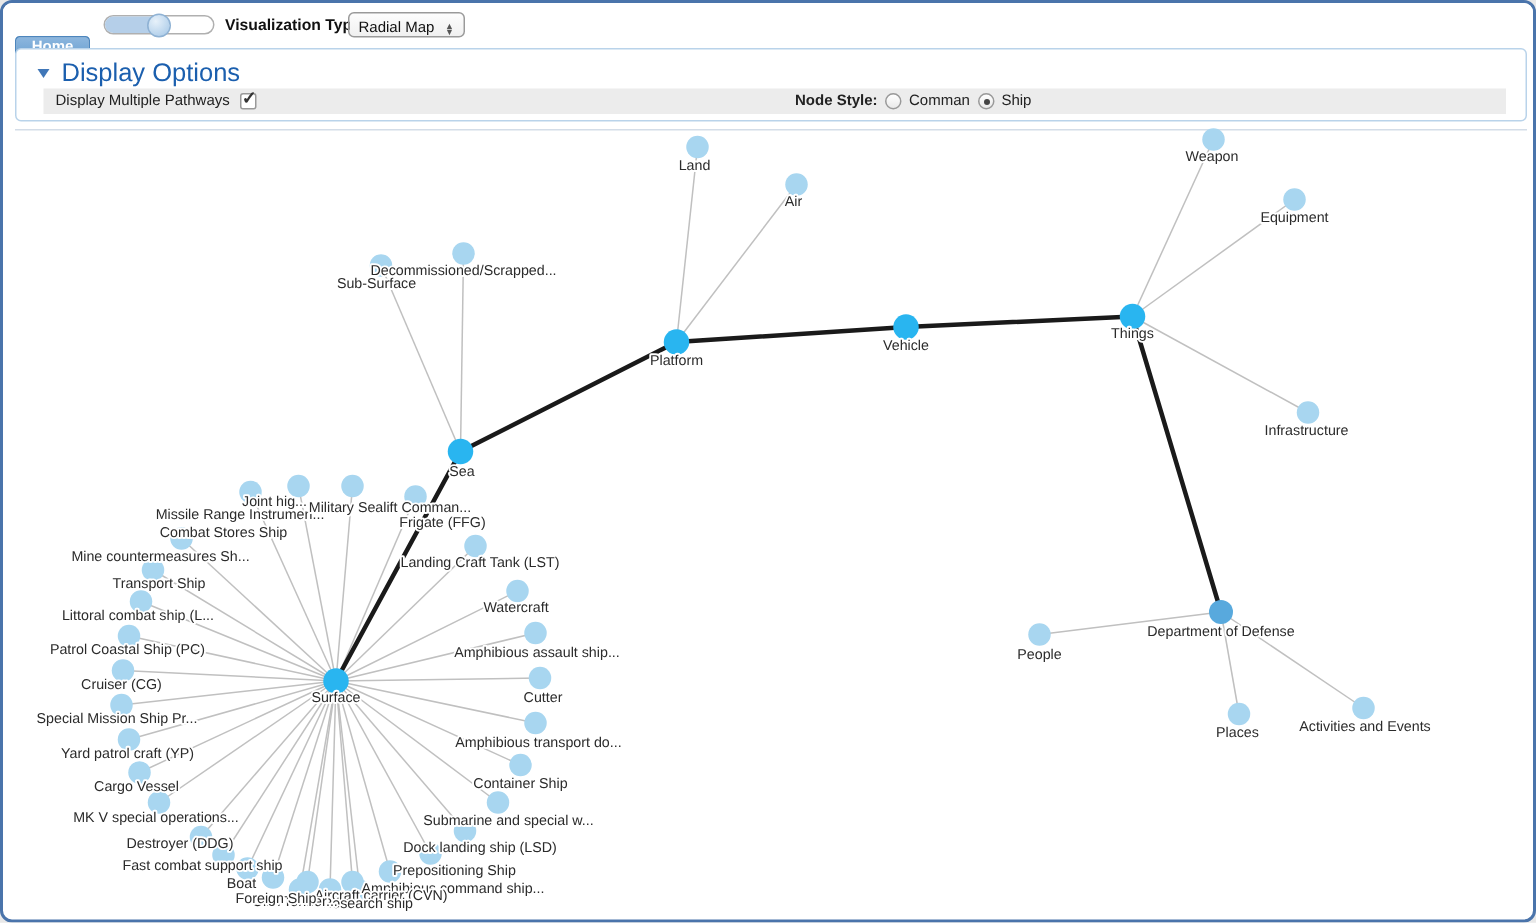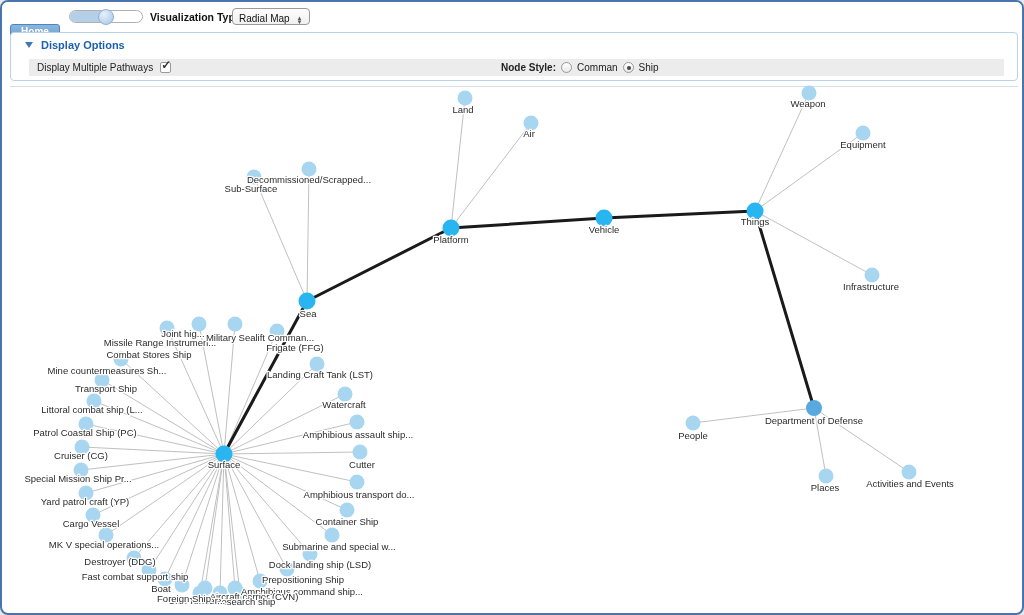--- a/index.html
+++ b/index.html
@@ -14,27 +14,27 @@
   .slider-thumb{position:absolute;top:-2px;width:16px;height:16px;border-radius:50%;border:1px solid #8fb2d4;
     background:radial-gradient(circle at 35% 30%,#e7f1fa,#a3c6e6);cursor:pointer;}
   .viz-label{position:absolute;left:148px;top:9px;font-size:10.5px;font-weight:bold;color:#111;}
   .viz-select{position:absolute;left:230px;top:6px;height:17px;padding:0 6px;border:1px solid #9a9a9a;border-radius:4px;
     background:linear-gradient(#fdfdfd,#f0f0f0);font-size:10px;color:#111;display:flex;align-items:flex-end;gap:7px;cursor:pointer;}
   .stepper{display:flex;flex-direction:column;line-height:4px;font-size:6px;color:#555;}
   
   .panel{position:absolute;left:8px;top:30px;width:1008px;height:49px;border:1px solid #b9d3ea;border-radius:4px;background:#fff;}
   .panel-header{position:absolute;left:14px;top:6px;display:flex;align-items:center;gap:8px;}
   .tri{width:0;height:0;border-left:4.5px solid transparent;border-right:4.5px solid transparent;border-top:6px solid #4077b8;cursor:pointer;}
-  .panel-title{font-size:11px;font-weight:bold;color:#1b5fae;}
+  .panel-title{font-size:17px;font-weight:normal;color:#1b5fae;}
   .strip{position:absolute;left:18px;top:26px;width:975px;height:17px;background:#ececec;display:flex;align-items:center;font-size:10px;color:#222;}
   .strip-left{display:flex;align-items:center;margin-left:8px;gap:7px;}
   .checkbox{position:relative;width:11px;height:11px;border:1px solid #999;border-radius:2px;background:#fff;cursor:pointer;}
   .checkbox .check{position:absolute;left:0px;top:-5px;font-size:12px;font-weight:bold;color:#333;}
   .node-style{position:absolute;left:472px;display:flex;align-items:center;gap:5px;}
-  .ns-label{font-weight:bold;}
+  .ns-label{font-weight:bold;margin-left:29px;}
   .radio{width:11px;height:11px;border:1px solid #999;border-radius:50%;background:linear-gradient(#fff,#e9e9e9);position:relative;cursor:pointer;}
   .radio.sel::after{content:"";position:absolute;left:3px;top:3px;width:4px;height:4px;border-radius:50%;background:#444;}
   
   .canvas{position:absolute;left:8px;top:84px;width:1008px;height:525px;background:#fff;border-top:1px solid #d4dde8;}
   svg text{font-family:"Liberation Sans",sans-serif;font-size:9.5px;fill:#2b2b2b;paint-order:stroke;stroke:#ffffff;stroke-width:2.5px;stroke-linejoin:round;}
   svg .edge{stroke:#c0c0c0;stroke-width:1;}
   svg .edge-thick{stroke:#1a1a1a;stroke-width:3;stroke-linecap:round;}
 </style>
 </head>
 <body>

